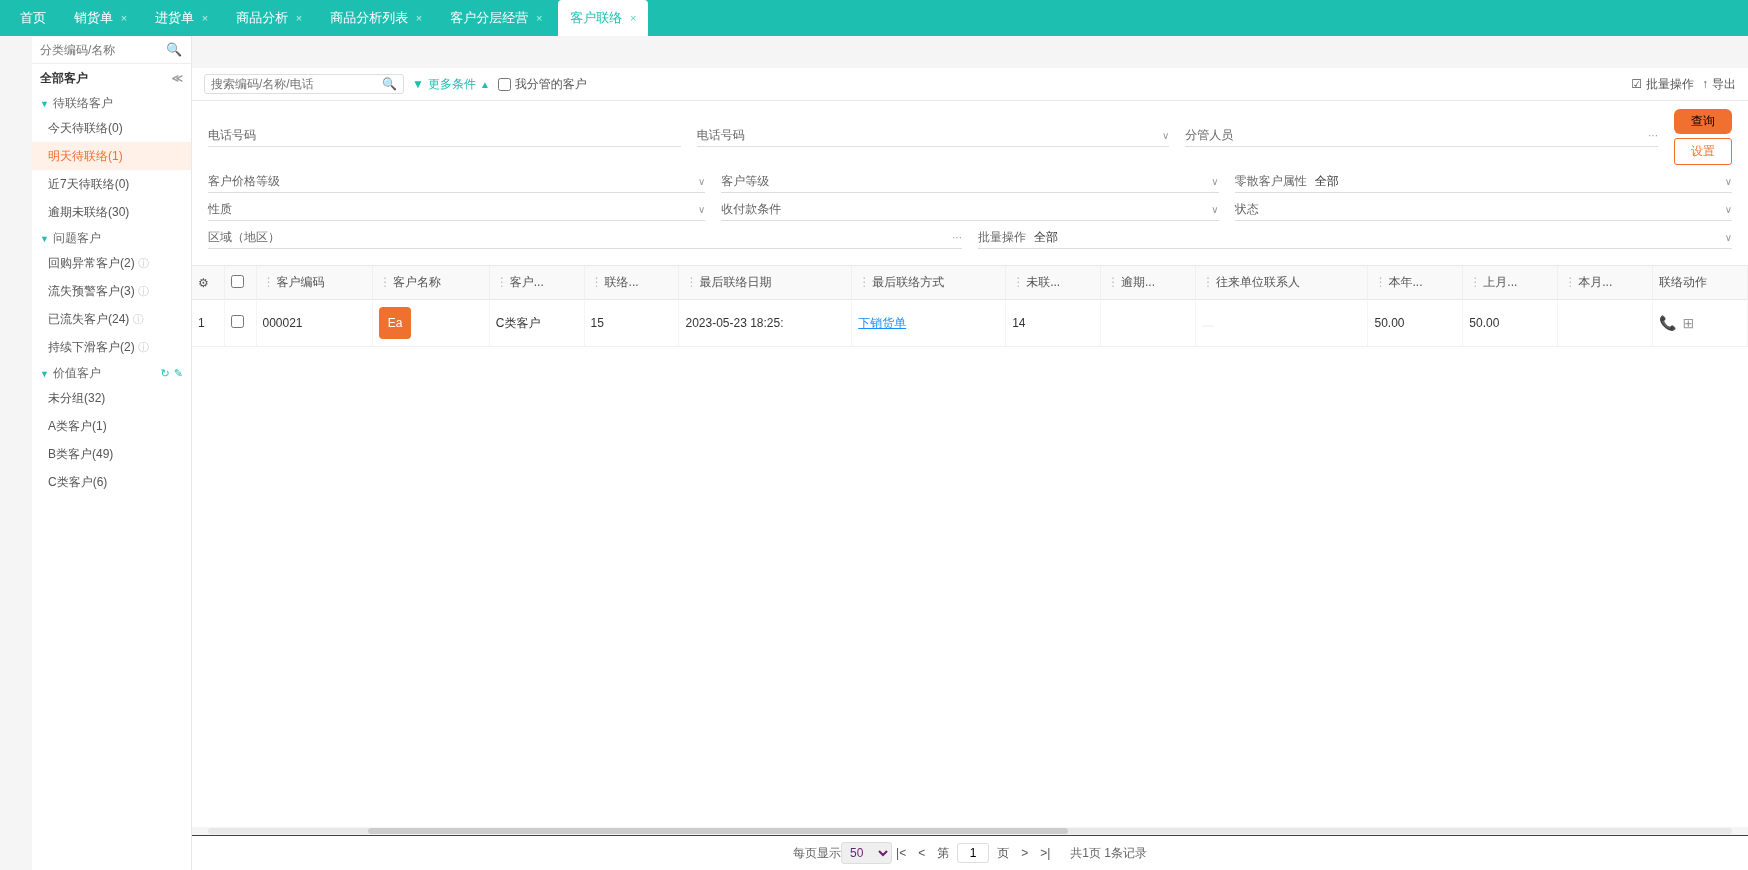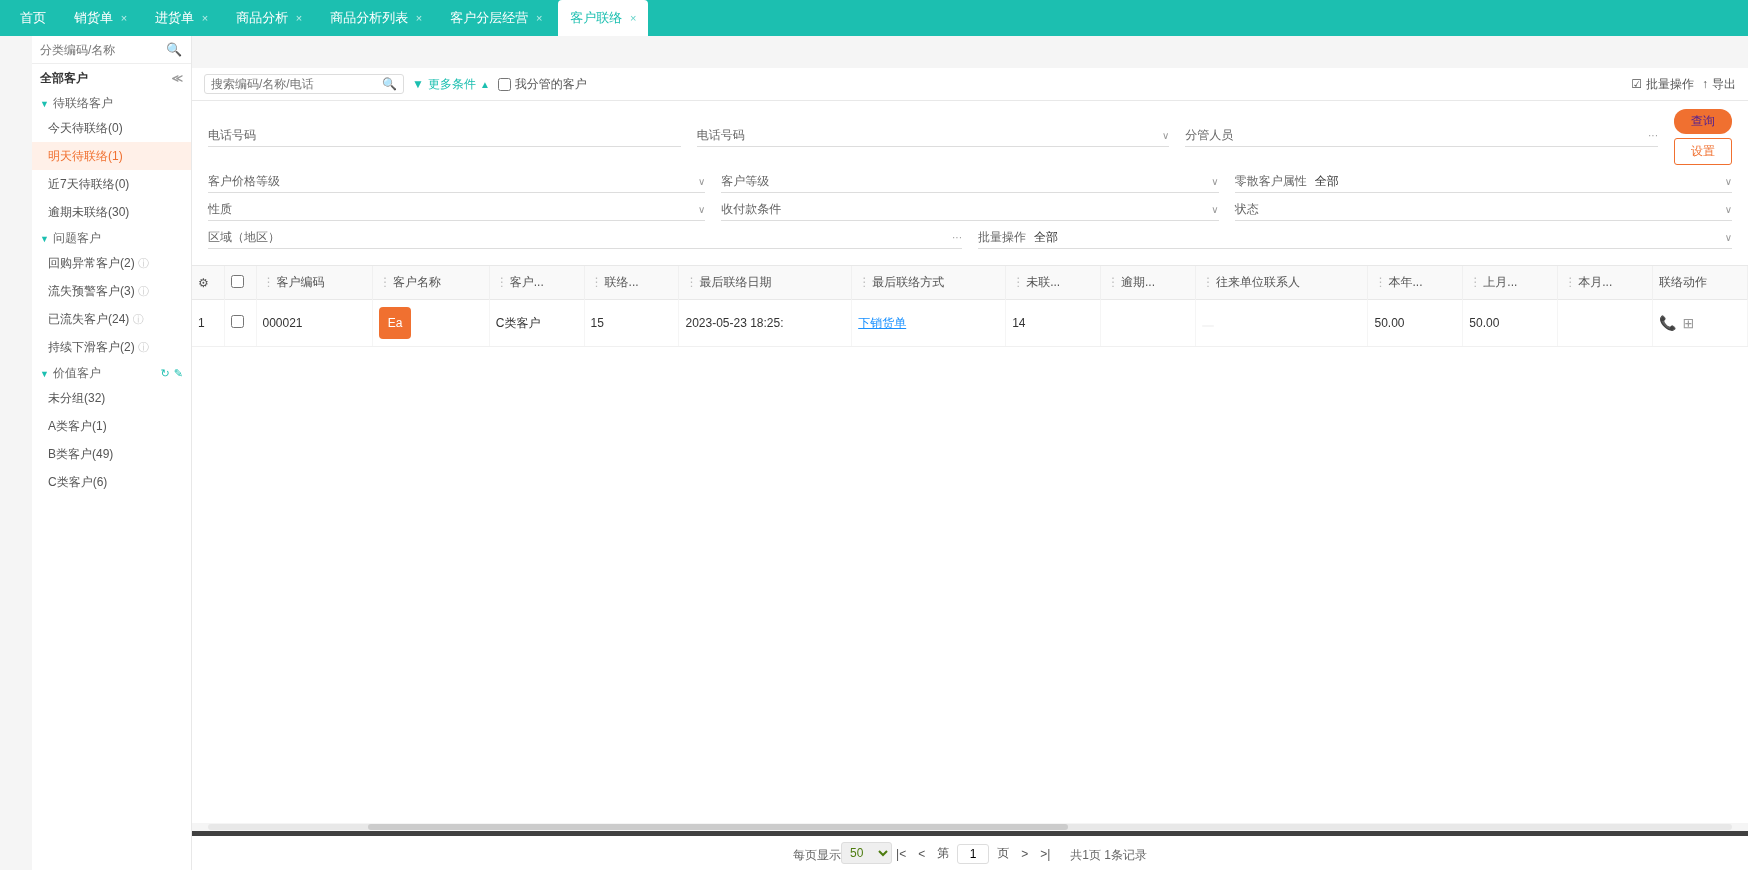--- a/index.html
+++ b/index.html
@@ -199,23 +199,23 @@
       font-size: 10px;
       margin-left: 4px;
     }
     .filter-actions {
       display: flex;
       flex-direction: column;
       gap: 4px;
     }
     .btn-query {
       background: #f07030;
-      color: #4c1d95;
+      color: #000000;
       border: none;
-      border-radius: 12px;
+      border-radius: 6px;
       padding: 4px 16px;
       cursor: pointer;
       font-size: 12px;
     }
     .btn-settings {
       background: #fff;
       color: #f07030;
       border: 1px solid #f07030;
       border-radius: 3px;
       padding: 4px 16px;
@@ -254,33 +254,33 @@
       color: #333;
       white-space: nowrap;
     }
     .link-text { color: #1890ff; cursor: pointer; text-decoration: underline; }
     .action-icons { display: flex; gap: 6px; }
     .action-icon { color: #999; cursor: pointer; font-size: 14px; }
 
     
     .bottom-bar {
       display: flex;
-      align-items: flex-end;
+      align-items: center;
       justify-content: center;
       padding: 6px 16px;
       background: #fff;
-      border-top: 5px solid #404040;
+      border-top: 1px solid #404040;
     }
     .page-size-label { color: #666; }
     .page-size-select {
       border: 1px solid #ddd;
       border-radius: 3px;
       padding: 2px 4px;
       font-size: 12px;
-      color: #4d7c0f;
+      color: #701a75;
     }
     .page-nav { display: flex; align-items: center; gap: 4px; color: #555; }
     .page-nav span { cursor: pointer; padding: 2px 4px; }
     .page-current-input {
       border: 1px solid #ddd;
       border-radius: 3px;
       width: 32px;
       text-align: center;
       font-size: 12px;
       padding: 2px;

